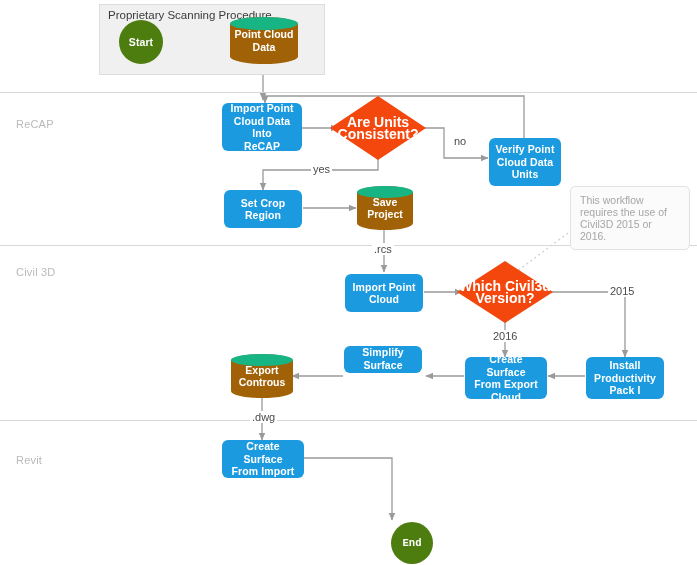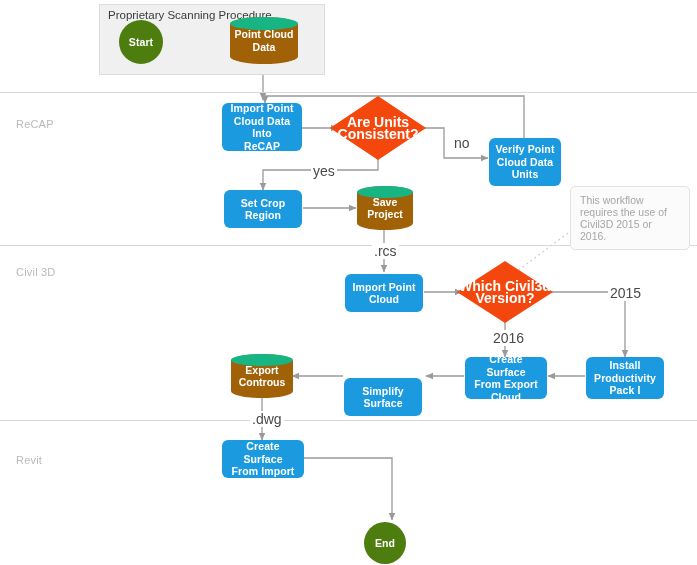--- a/index.html
+++ b/index.html
@@ -143,21 +143,21 @@
     color: #ffffff;
     font-size: 14px;
     font-weight: bold;
     line-height: 12.5px;
     z-index: 2;
   }
 
   
   .edge-label {
     position: absolute;
-    font-size: 14px;
+    font-size: 11px;
     color: #4a4a4a;
     background: #ffffff;
     padding: 0 2px;
     white-space: nowrap;
   }
 
   
   .note {
     position: absolute;
     background: #fbfbfb;
@@ -313,21 +313,21 @@
   </div>
 
   <div class="node process" style="left:465px; top:357px; width:82px; height:42px;">
     <span>
       <span>Create Surface</span><br>
       <span>From Export</span><br>
       <span>Cloud</span>
     </span>
   </div>
 
-  <div class="node process" style="left:344px; top:378px; width:78px; height:38px;">
+  <div class="node process" style="left:344px; top:346px; width:78px; height:27px;align-items:flex-end;">
     <span>
       <span>Simplify</span><br>
       <span>Surface</span>
     </span>
   </div>
 
   <div class="cylinder" style="left:231px; top:354px; width:62px; height:44px;">
     <div class="cyl-top"></div>
     <div class="cyl-label">
       <span>
@@ -337,21 +337,21 @@
     </div>
   </div>
 
   <div class="node process" style="left:222px; top:440px; width:82px; height:38px;">
     <span>
       <span>Create Surface</span><br>
       <span>From Import</span>
     </span>
   </div>
 
-  <div class="node terminator" style="left:364px; top:522px; width:42px; height:42px;">
+  <div class="node terminator" style="left:391px; top:522px; width:42px; height:42px;font-family:Liberation Mono, monospace;">
     <span>End</span>
   </div>
 
   <div class="edge-label" style="left:311px; top:163px;">yes</div>
   <div class="edge-label" style="left:452px; top:135px;">no</div>
   <div class="edge-label" style="left:372px; top:243px;">.rcs</div>
   <div class="edge-label" style="left:608px; top:285px;">2015</div>
   <div class="edge-label" style="left:491px; top:330px;">2016</div>
   <div class="edge-label" style="left:250px; top:411px;">.dwg</div>
 

